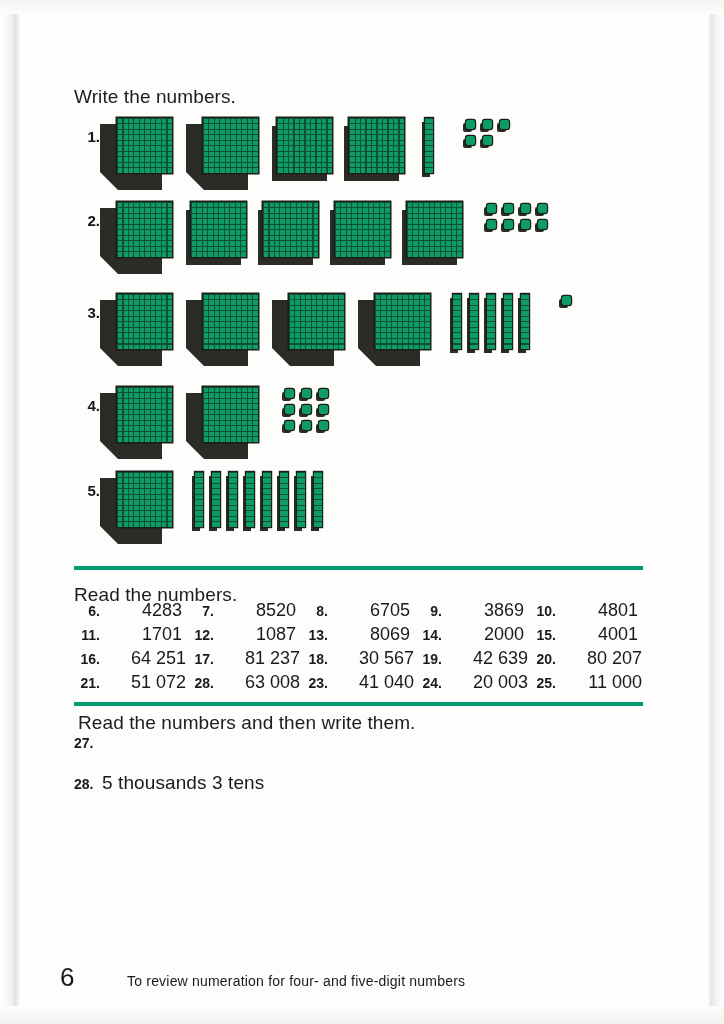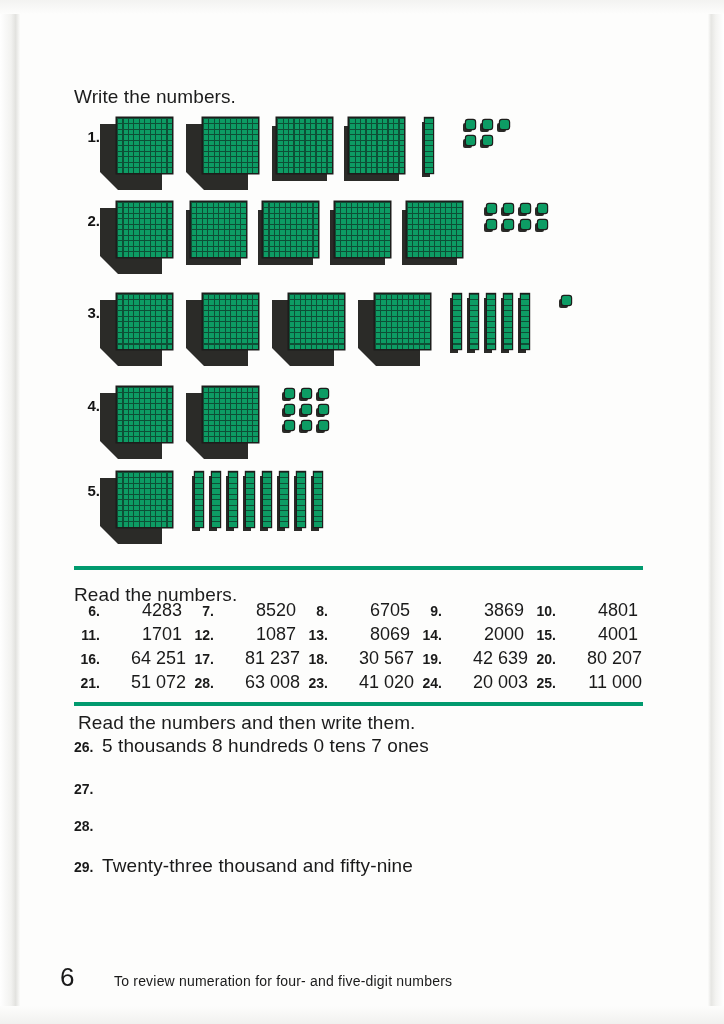--- a/index.html
+++ b/index.html
@@ -260,20 +260,21 @@
   }
   .footer .pageno {
     font-size: 26px;
     font-weight: 500;
     width: 54px;
   }
   .footer .note {
     font-size: 14px;
     letter-spacing: 0.2px;
     color: #1a1a1a;
+    margin-left: 13px;
   }
 </style>
 </head>
 <body>
 
 <div class="page">
 
   <div class="page-edge-left"></div>
   <div class="page-edge-right"></div>
   <div class="page-edge-top"></div>
@@ -610,49 +611,42 @@
           <div class="numcell wide">
             <span class="n">21.</span>
             <span class="v">51 072</span>
           </div>
           <div class="numcell wide">
             <span class="n">28.</span>
             <span class="v">63 008</span>
           </div>
           <div class="numcell wide">
             <span class="n">23.</span>
-            <span class="v">41 020</span>
+            <span class="v">41 040</span>
           </div>
           <div class="numcell wide">
             <span class="n">24.</span>
             <span class="v">20 003</span>
           </div>
           <div class="numcell wide">
             <span class="n">25.</span>
             <span class="v">11 000</span>
           </div>
         </div>
       </div>
 
     <div class="heading" id="heading-readwrite">Read the numbers and then write them.</div>
 
     <div class="wordlist" id="wordlist">
-        <div class="worditem" style="margin-bottom: 24px;">
-          <span class="n">26.</span>
-          <span class="t">5 thousands 8 hundreds 0 tens 7 ones</span>
-        </div>
         <div class="worditem">
           <span class="n">27.</span>
         </div>
         <div class="worditem">
           <span class="n">28.</span>
-        </div>
-        <div class="worditem">
-          <span class="n">29.</span>
-          <span class="t">Twenty-three thousand and fifty-nine</span>
+          <span class="t">5 thousands 3 tens</span>
         </div>
       </div>
 
   </div>
 
   <div class="rule" id="rule-top"></div>
   <div class="rule" id="rule-mid"></div>
 
   <div class="footer">
     <div class="pageno">6</div>

